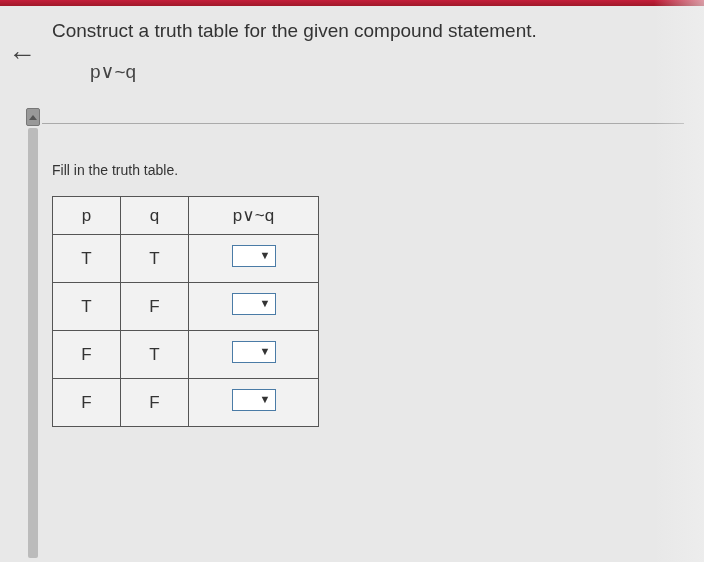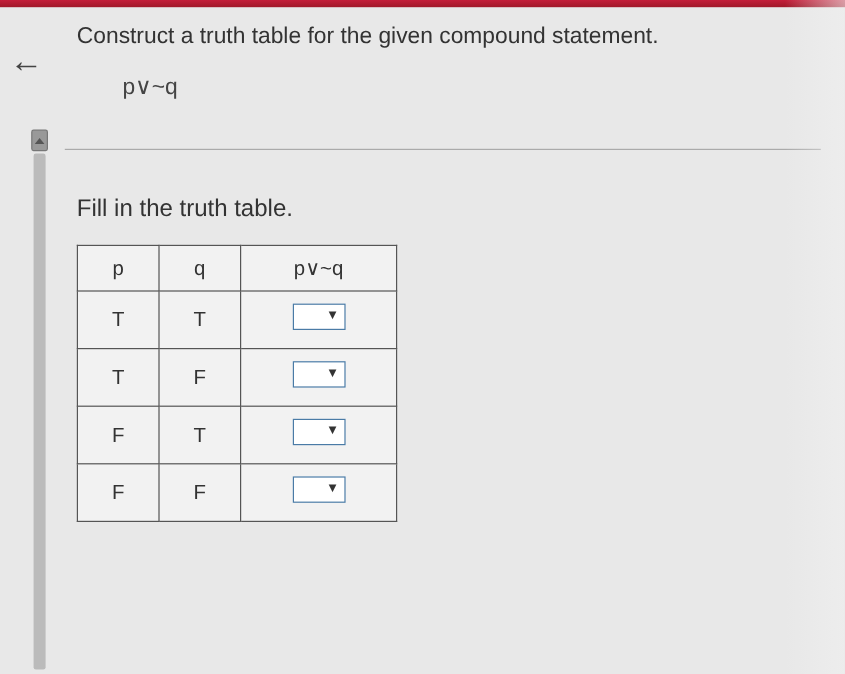--- a/index.html
+++ b/index.html
@@ -52,21 +52,21 @@
       position: absolute;
       left: 28px;
       top: 128px;
       width: 10px;
       height: 430px;
       background: #bbb;
       border-radius: 2px;
     }
     .content {
       position: absolute;
-      left: 64px;
+      left: 52px;
       top: 20px;
       right: 20px;
     }
     .instruction {
       font-size: 19px;
       color: #333;
       margin-bottom: 18px;
     }
     .expression {
       font-size: 19px;
@@ -74,21 +74,21 @@
       margin-left: 38px;
       margin-bottom: 40px;
     }
     .divider {
       border: none;
       border-top: 1px solid #aaa;
       margin-bottom: 38px;
       margin-left: -10px;
     }
     .subtitle {
-      font-size: 20px;
+      font-size: 14px;
       color: #333;
       margin-bottom: 18px;
     }
     .truth-table {
       border-collapse: collapse;
       background: #f2f2f2;
     }
     .truth-table th,
     .truth-table td {
       border: 1px solid #555;

